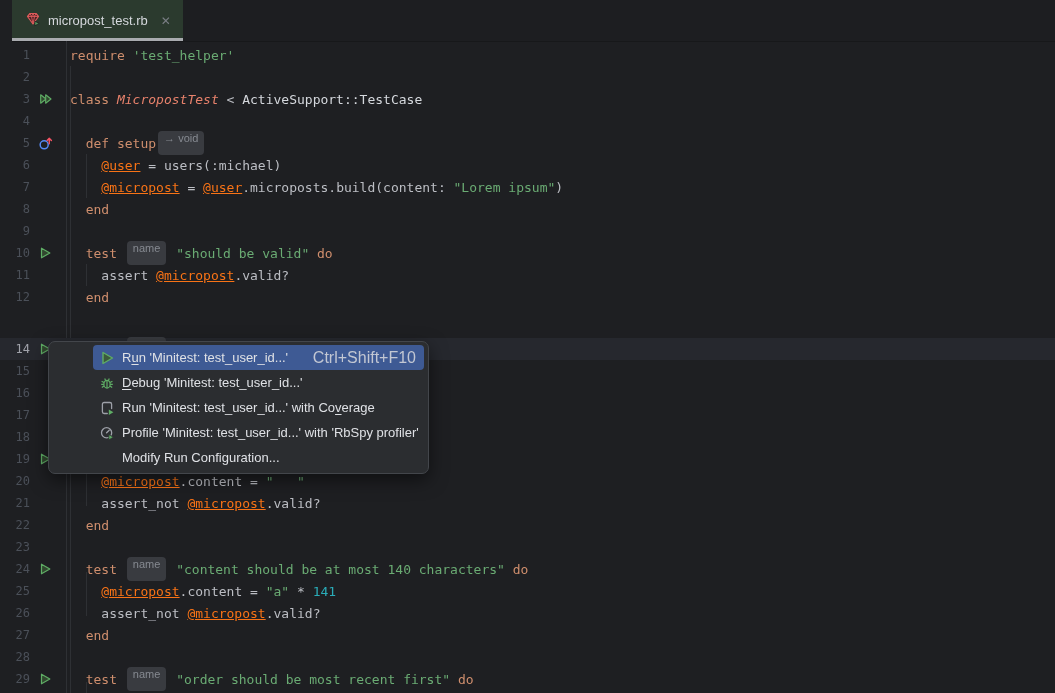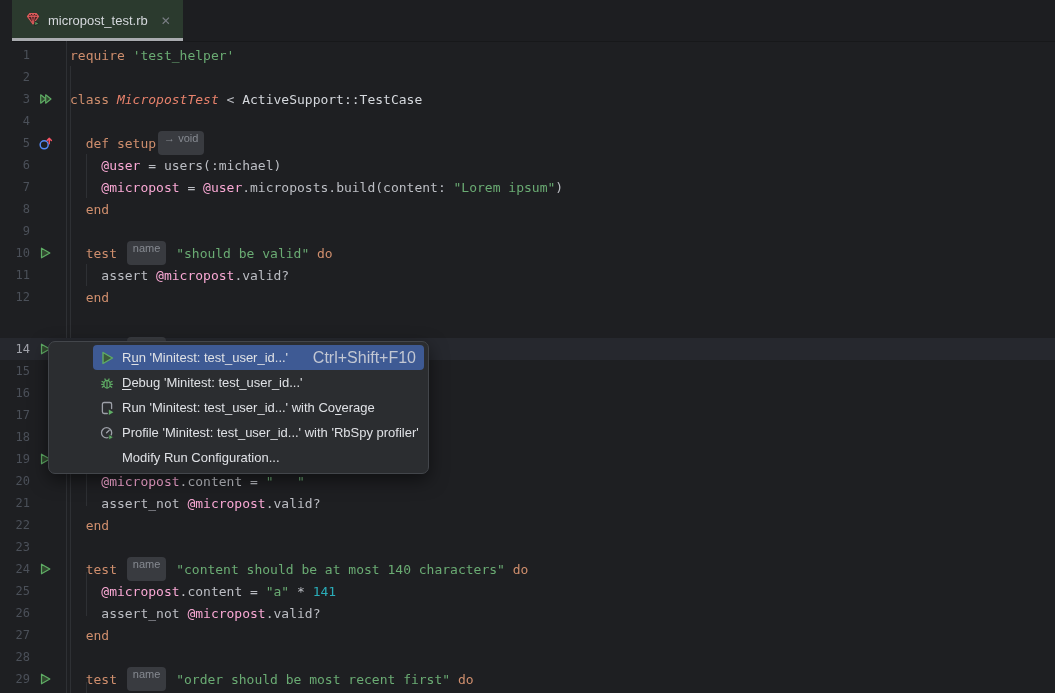--- a/index.html
+++ b/index.html
@@ -24,21 +24,21 @@
   .ln{width:30px;text-align:right;flex:none;color:#4B5059;
       font-family:"DejaVu Sans Mono",monospace;font-size:12px;}
   .line.current .ln{color:#A1A3AB;}
   .gut{width:40px;flex:none;display:flex;align-items:center;padding-left:8px;box-sizing:border-box;}
   .gut svg{display:block;}
   .code{white-space:pre;font-family:"DejaVu Sans Mono",monospace;font-size:13px;
         color:#BCBEC4;display:flex;align-items:center;}
   .tk{white-space:pre;}
   .tk-kw{color:#CF8E6D;}
   .tk-str{color:#6AAB73;}
-  .tk-ivar{color:#f9a8d4;}
+  .tk-ivar{color:#f97316;text-decoration:underline;}
   .tk-num{color:#2AACB8;}
   .tk-cls{color:#E8826C;font-style:italic;}
   .tk-ref{color:#D5D8DD;}
   .badge{display:inline-block;background:#393B40;color:#868A91;font-size:11px;
          font-family:"Liberation Sans",sans-serif;border-radius:4px;
          padding:1px 6px 10px;margin:0 2px;line-height:13px;}
 
   
   #ctxmenu{position:absolute;left:48px;top:341px;width:381px;box-sizing:border-box;
            background:#2B2D30;border:1px solid #43464B;border-radius:7px;

